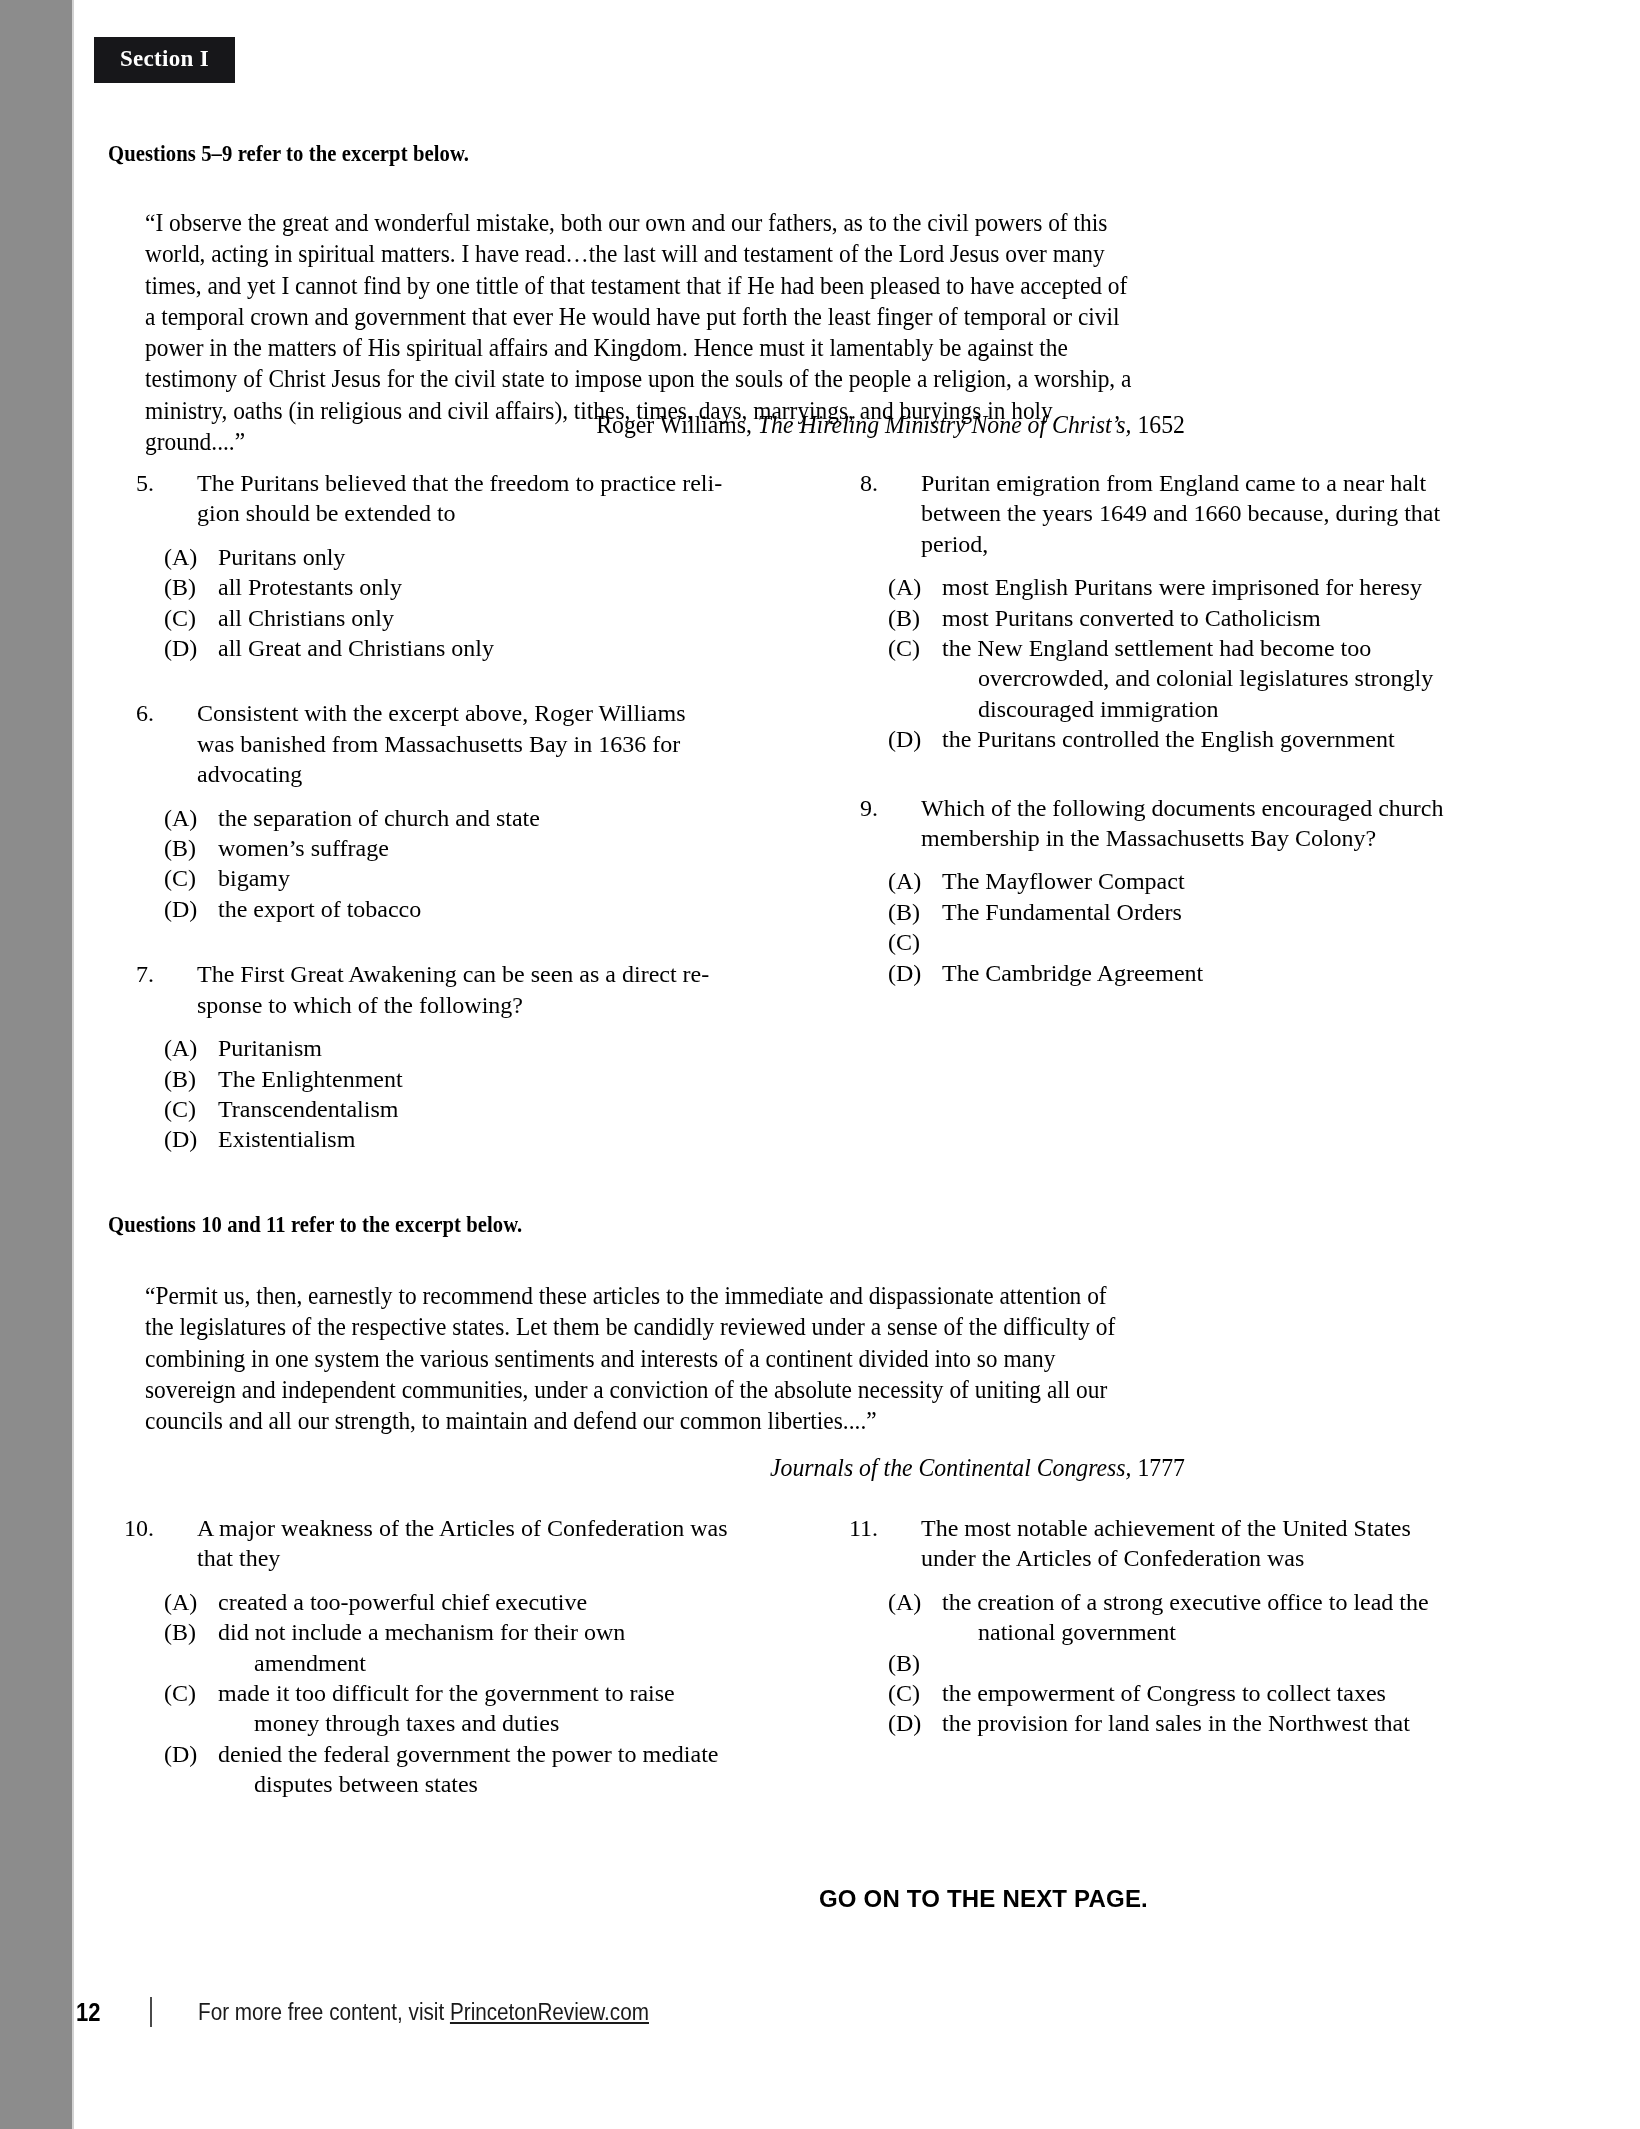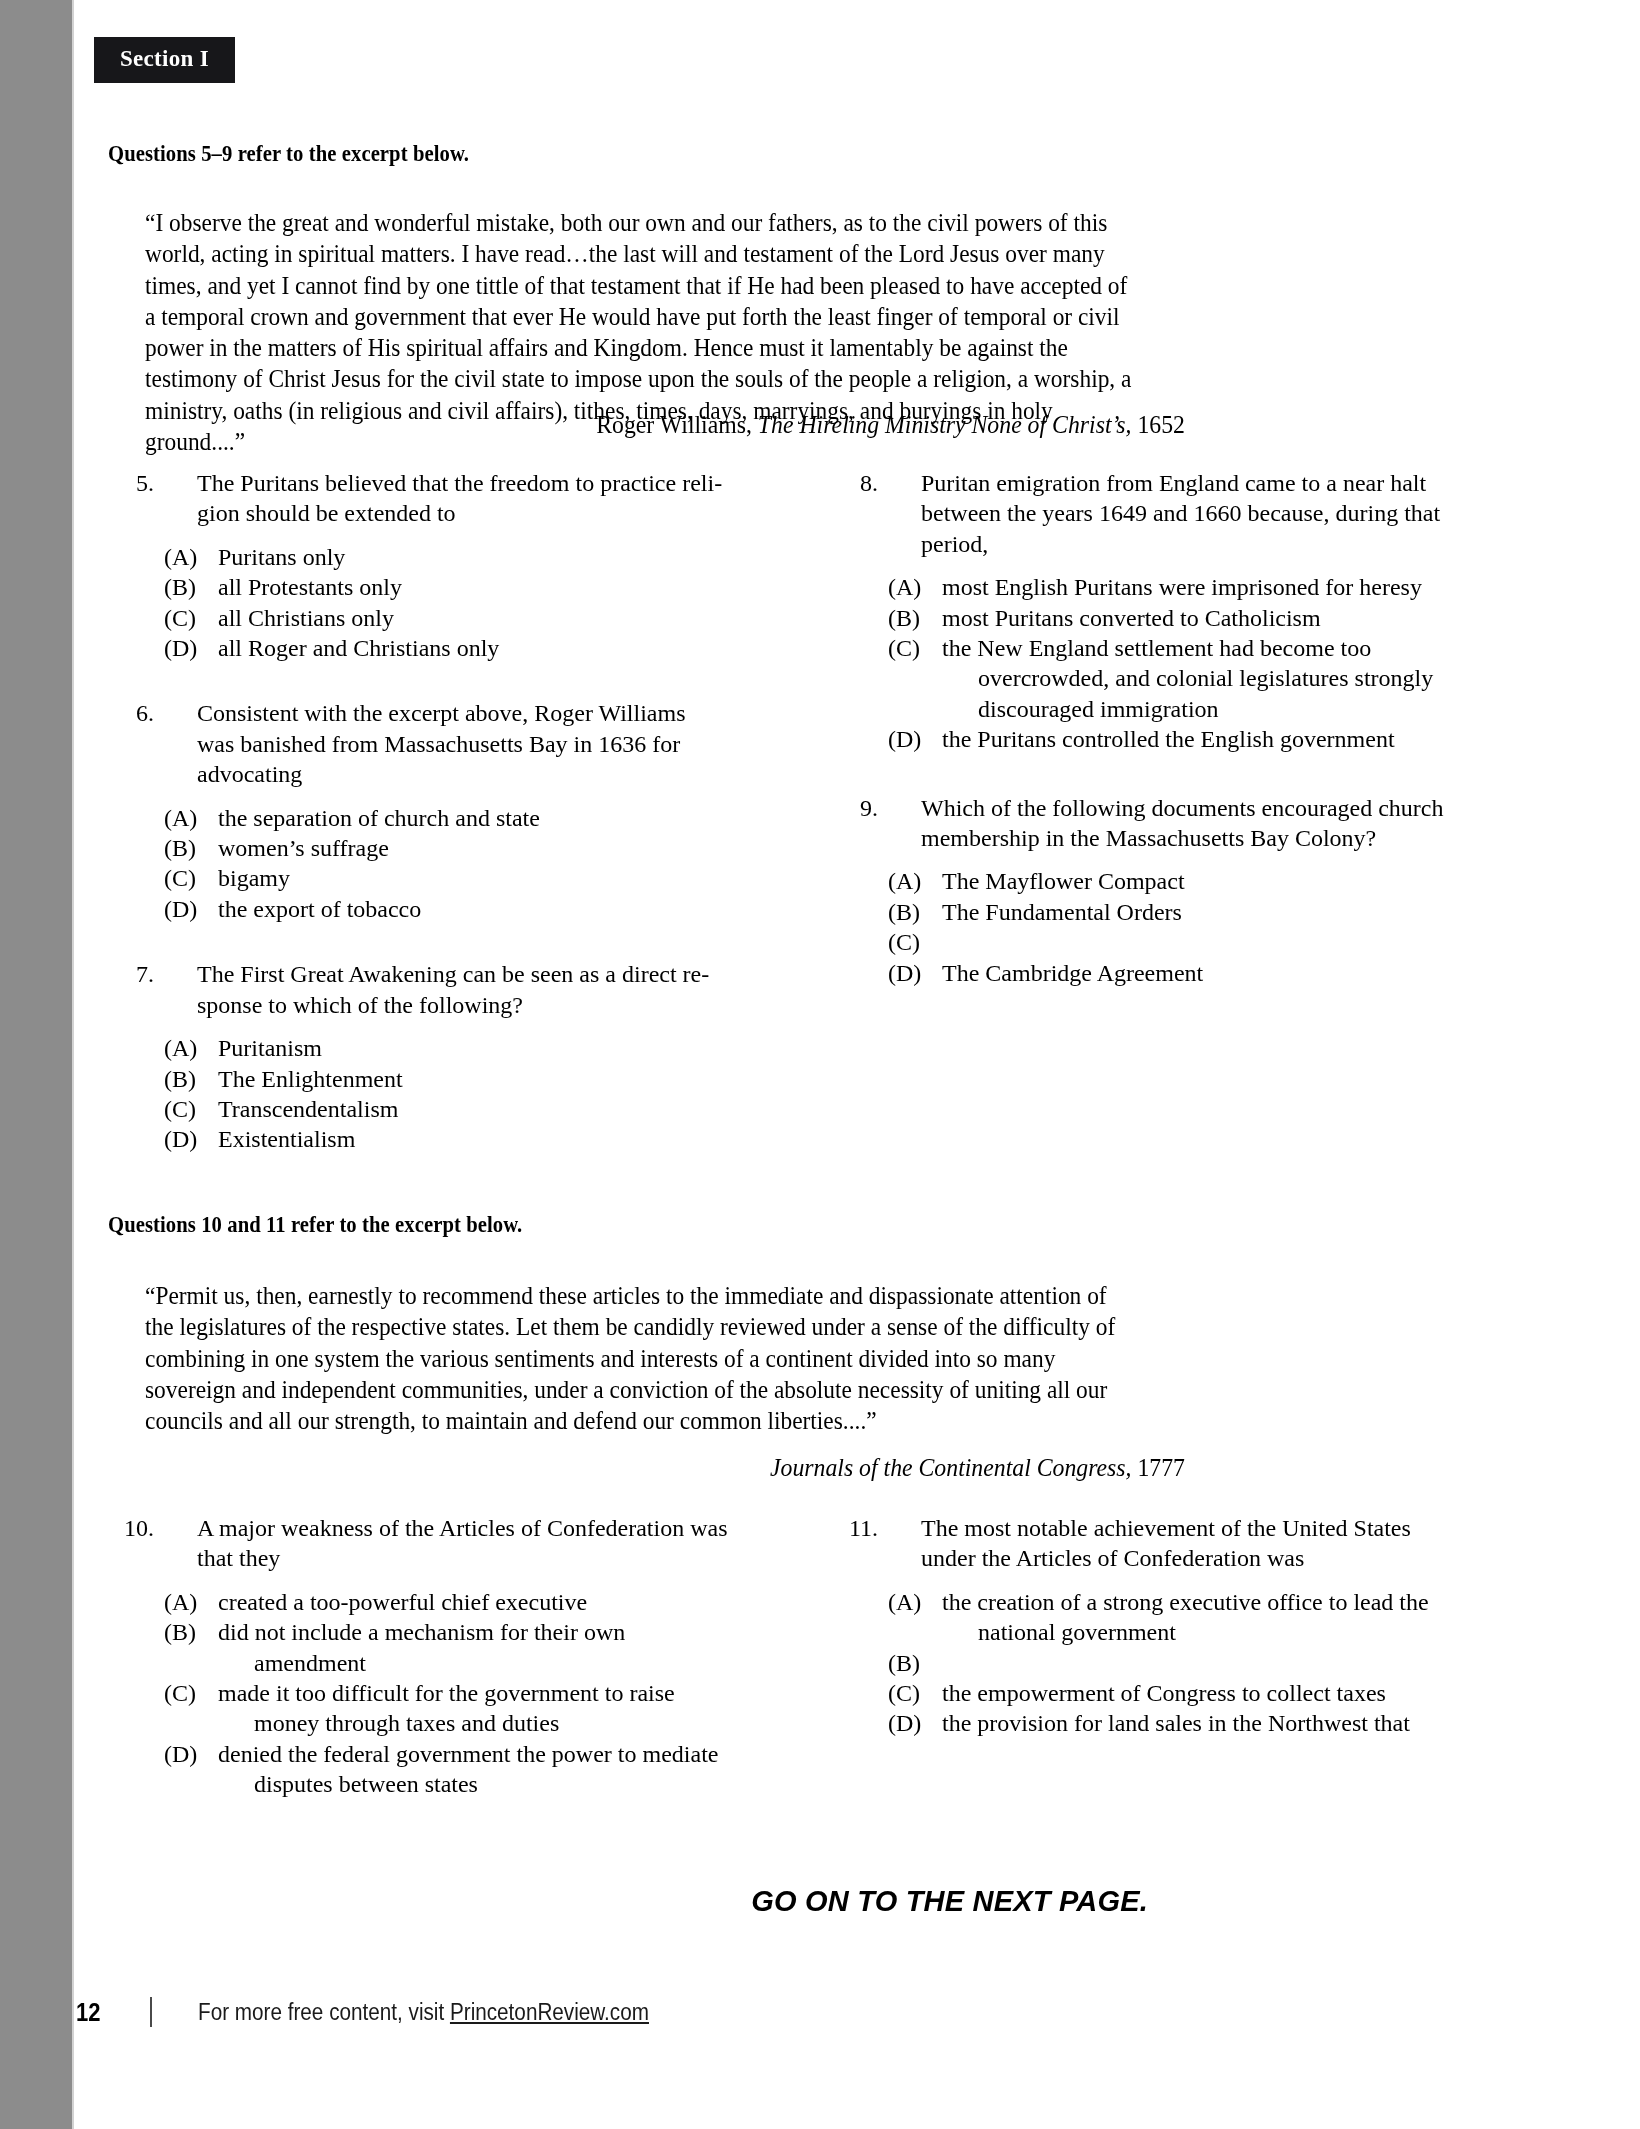--- a/index.html
+++ b/index.html
@@ -100,21 +100,21 @@
   .choice-text .cont{display:block;padding-left:36px;}
 
   .gap{height:35px;}
   .gap-lg{height:38px;}
 
   
   .goon{
     position:absolute;left:36px;top:1885px;width:1040px;
     text-align:right;
     font-family:"Liberation Sans","DejaVu Sans",sans-serif;
-    font-weight:bold;font-size:29px;letter-spacing:.2px;font-style:italic;
+    font-weight:bold;font-size:24px;letter-spacing:.2px;
   }
 
   
   .footer{
     position:absolute;left:0px;top:1997px;width:1100px;
     display:flex;align-items:center;
     font-family:"Liberation Sans","DejaVu Sans",sans-serif;
     gap:24px;
   }
   .footer-page{
@@ -166,21 +166,21 @@
           <div class="choice">
             <span class="choice-letter">(B)</span>
             <span class="choice-text">all Protestants only</span>
           </div>
           <div class="choice">
             <span class="choice-letter">(C)</span>
             <span class="choice-text">all Christians only</span>
           </div>
           <div class="choice">
             <span class="choice-letter">(D)</span>
-            <span class="choice-text">all Roger and Christians only</span>
+            <span class="choice-text">all Great and Christians only</span>
           </div>
         </div>
       </div>
 
       <div class="gap"></div>
 
       <div class="q-item">
         <div class="q-stem">
           <span class="q-num">6.</span>
           <span class="q-text">Consistent with the excerpt above, Roger Williams was banished from Massachusetts Bay in 1636 for advocating</span>

